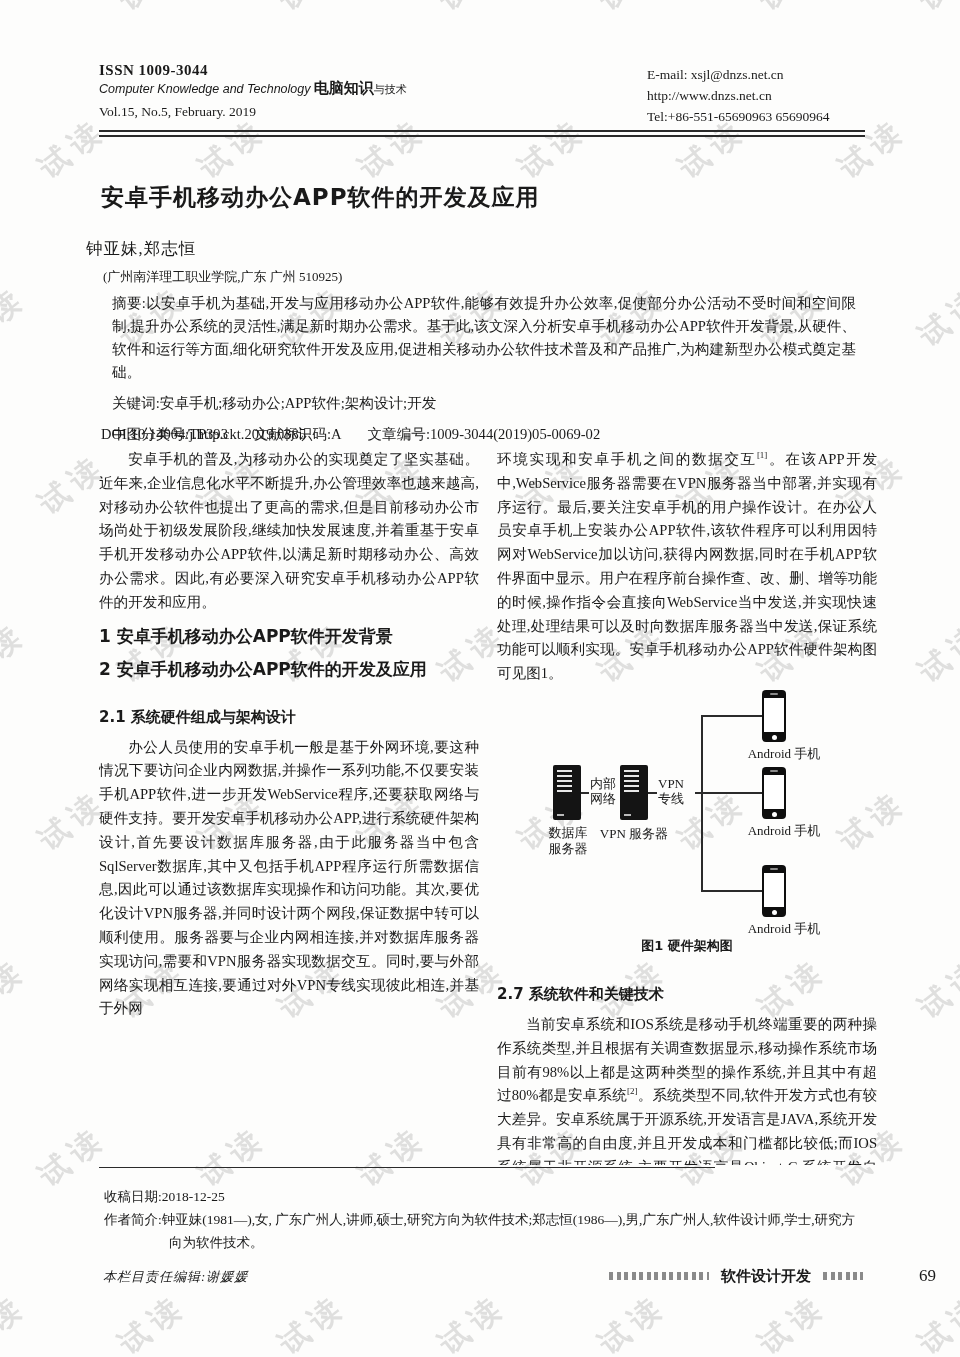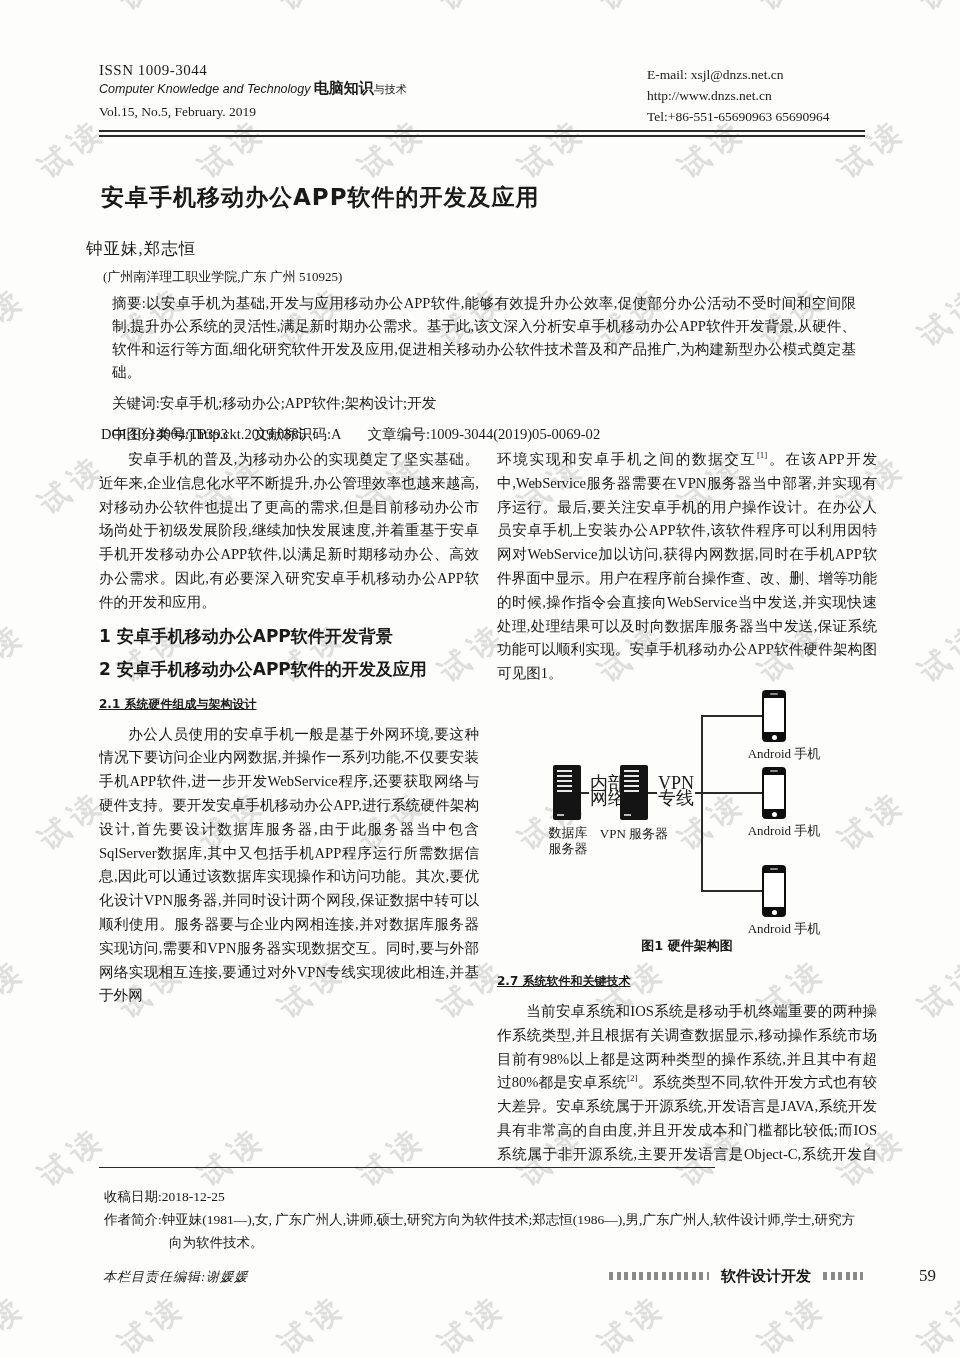--- a/index.html
+++ b/index.html
@@ -13,21 +13,21 @@
   .watermark-layer{position:absolute; inset:0; overflow:hidden; pointer-events:none; z-index:0;}
   .wm{
     position:absolute; font-family:"DejaVu Sans","Liberation Sans",sans-serif;
     font-weight:bold; font-size:30px; letter-spacing:8px;
     color:rgba(120,120,120,0.22); transform:rotate(-38deg); white-space:nowrap;
   }
   .content{position:relative; z-index:1;}
   
   .jheader{position:absolute; left:99px; top:62px; width:764px;}
   .jheader-left{position:absolute; left:0; top:0;}
-  .issn{font-weight:normal; font-size:15px; letter-spacing:.5px;}
+  .issn{font-weight:bold; font-size:15px; letter-spacing:.5px;}
   .jname{font-size:13px;}
   .jname .en{font-style:italic; font-family:"Liberation Sans","DejaVu Sans",sans-serif; font-size:12.5px;}
   .jname .cn-main{font-family:"DejaVu Sans","Liberation Sans",sans-serif; font-weight:bold; font-size:15px;}
   .jname .cn-sub{font-size:11px;}
   .jvol{margin-top:6px; font-size:13.5px;}
   .jheader-right{position:absolute; left:548px; top:2px; font-size:13.5px; line-height:21px;}
   .hrule{position:absolute; left:99px; top:130px; width:766px; height:3px;
     border-top:2px solid #2a2a2a; border-bottom:2px solid #2a2a2a;}
   
   .title{position:absolute; left:101px; top:182px; width:760px;
@@ -42,37 +42,37 @@
   .cls .gap{display:inline-block; width:26px;}
   .doi{position:absolute; left:101px; top:426px; font-size:14.5px;}
   
   .columns{position:absolute; left:99px; top:448px; width:778px; height:717px; display:flex; gap:18px;}
   .col{width:380px; height:717px; overflow:hidden; font-size:14.6px; line-height:23.8px; text-align:justify;}
   .col p{margin:0;}
   .col p.ind{text-indent:2em;}
   .h-sec{font-family:"DejaVu Sans","Liberation Sans",sans-serif; font-weight:bold;
     font-size:17px; margin:9px 0 9px; text-align:left; line-height:24px;}
   .h-sub{font-family:"DejaVu Sans","Liberation Sans",sans-serif; font-weight:bold;
-    font-size:12px; margin:12px 0 8px; text-align:left; line-height:22px;text-decoration:underline;}
+    font-size:15px; margin:25px 0 8px; text-align:left; line-height:22px;}
   .sup{font-size:9px; vertical-align:super; line-height:0;}
   
   .figure{position:relative; width:380px; height:270px; margin:2px 0 2px;}
   .diagram{position:absolute; inset:0;}
   .hline{position:absolute; height:2px; background:#2b2b2b;}
   .vline{position:absolute; width:2px; background:#2b2b2b;}
   .server{position:absolute; width:28px; height:55px; background:#141414; border-radius:2px;}
   .server .slots{position:absolute; left:4px; top:5px; width:15px; height:23px;
     background:repeating-linear-gradient(to bottom,#e8e8e8 0 2px,transparent 2px 5px);}
   .server .base{position:absolute; left:4px; bottom:4px; width:7px; height:2px; background:#bbb;}
   .phone{position:absolute; width:24px; height:52px; background:#0e0e0e; border-radius:4px;}
   .phone .screen{position:absolute; left:2px; right:2px; top:8px; bottom:10px; background:#fff;}
   .phone .speaker{position:absolute; top:3px; left:8px; width:8px; height:2px; background:#8a8a8a; border-radius:1px;}
   .phone .home{position:absolute; bottom:2px; left:50%; margin-left:-2.5px; width:5px; height:5px; background:#fff; border-radius:50%;}
   .dlabel{position:absolute; font-size:13px; line-height:16px; text-align:center; white-space:nowrap;}
-  .linelabel{position:absolute; font-size:18px; line-height:15px; text-align:left; background:#fdfdfc; padding:0 1px; white-space:nowrap;font-family:Liberation Serif, serif;}
+  .linelabel{position:absolute; font-size:13px; line-height:15px; text-align:left; background:#fdfdfc; padding:0 1px; white-space:nowrap;font-family:Liberation Serif, serif;}
   .figcap{position:absolute; left:0; bottom:0; width:100%; text-align:center;
     font-family:"DejaVu Sans","Liberation Sans",sans-serif; font-weight:bold; font-size:13px;}
   
   .fnrule{position:absolute; left:99px; top:1167px; width:616px; height:1px; background:#2a2a2a;}
   .footnote{position:absolute; left:104px; top:1185px; width:760px; font-size:13.5px; line-height:23px;}
   .footnote .bio{padding-left:65px; text-indent:-65px;}
   .footer{position:absolute; left:99px; top:1262px; width:766px; height:30px;}
   .editor{position:absolute; left:4px; top:6px; font-style:italic; font-size:13px; letter-spacing:1px;}
   .footer-right{position:absolute; left:510px; top:4px; white-space:nowrap;}
   .dashes{display:inline-block; height:8px; vertical-align:middle;
@@ -260,18 +260,18 @@
       <div>收稿日期:2018-12-25</div>
       <div class="bio">作者简介:钟亚妹(1981—),女, 广东广州人,讲师,硕士,研究方向为软件技术;郑志恒(1986—),男,广东广州人,软件设计师,学士,研究方向为软件技术。</div>
     </div>
 
     <div class="footer">
       <div class="editor">本栏目责任编辑:谢媛媛</div>
       <div class="footer-right">
         <span class="dashes dash-l"></span>
         <span class="sec-name">软件设计开发</span>
         <span class="dashes dash-r"></span>
-        <span class="pageno">59</span>
+        <span class="pageno">69</span>
       </div>
     </div>
 
   </div>
 </div>
 
 </body></html>

